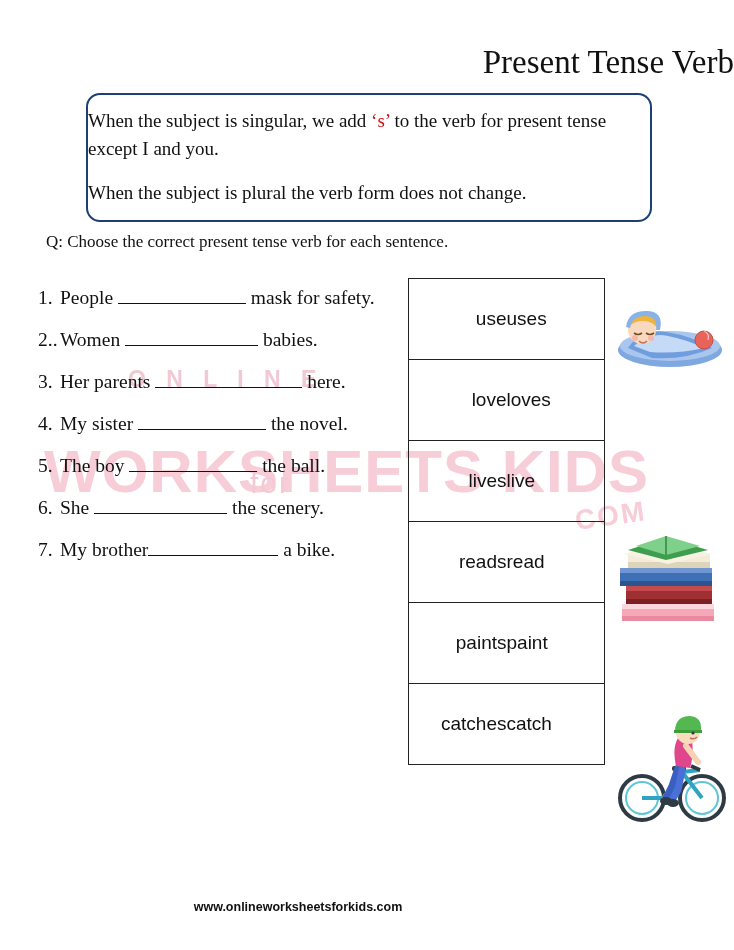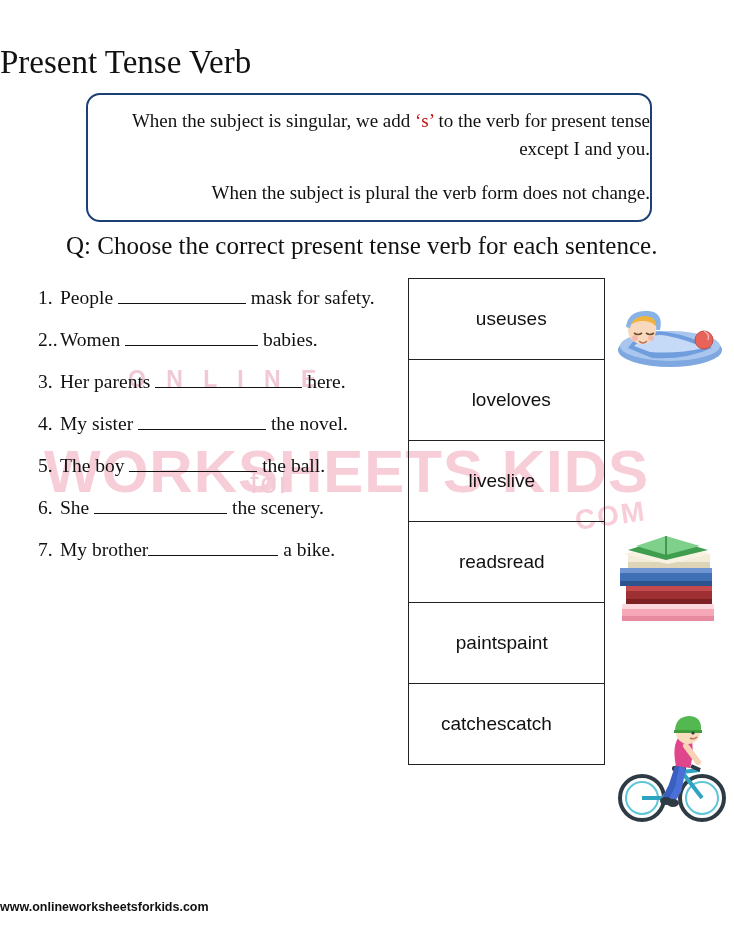--- a/index.html
+++ b/index.html
@@ -61,54 +61,53 @@
     letter-spacing: 2px;
     transform: rotate(-8deg);
   }
 
   
   #title {
     position: absolute;
     top: 44px;
     left: 0;
     width: 734px;
-    text-align: left;
+    text-align: right;
     font-size: 33px;
     z-index: 10;
   }
 
   
   #rule-box {
     position: absolute;
     left: 86px;
     top: 93px;
     width: 566px;
     height: 129px;
     border: 2px solid #1c3f75;
     border-radius: 14px;
     background: transparent;
     z-index: 10;
     padding-top: 12px;
   }
   .rule-line {
-    text-align: right;
+    text-align: left;
     font-size: 19px;
     line-height: 28px;
   }
   .rule-line.second { margin-top: 16px; }
   .accent { color: #cc1111; }
 
   
   #question {
     position: absolute;
     left: 46px;
     top: 232px;
-    font-size: 25px;
-    z-index: 10;
-    margin-left: 20px;
+    font-size: 17px;
+    z-index: 10;
   }
 
   
   #sentences {
     position: absolute;
     left: 38px;
     top: 285px;
     width: 360px;
     z-index: 10;
   }
@@ -162,21 +161,21 @@
   #clip-sleeping { left: 608px; top: 300px; width: 118px; height: 70px; }
   #clip-books    { left: 614px; top: 520px; width: 108px; height: 110px; }
   #clip-cyclist  { left: 616px; top: 706px; width: 110px; height: 125px; }
 
   
   #footer {
     position: absolute;
     left: 0;
     top: 900px;
     width: 596px;
-    text-align: left;
+    text-align: center;
     font-family: "Liberation Sans", sans-serif;
     font-size: 12.5px;
     font-weight: 700;
     color: #111;
     z-index: 10;
   }
 </style>
 </head>
 <body>
 

